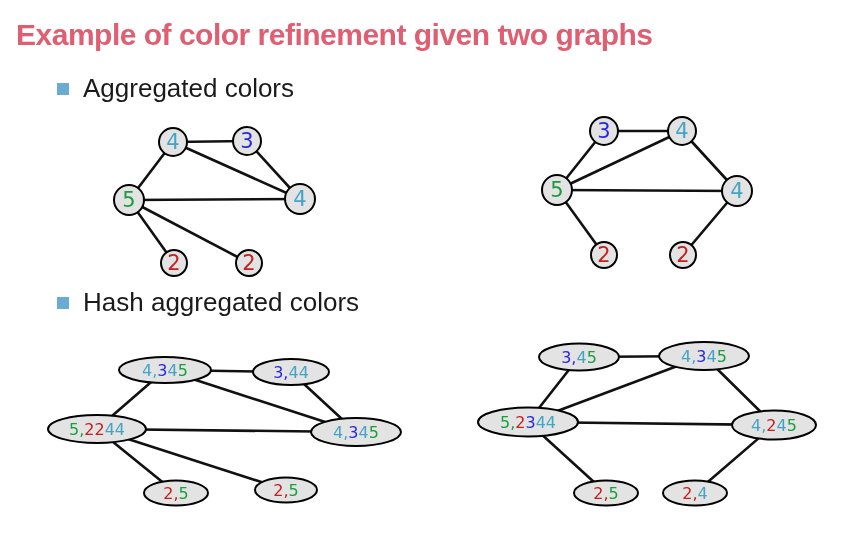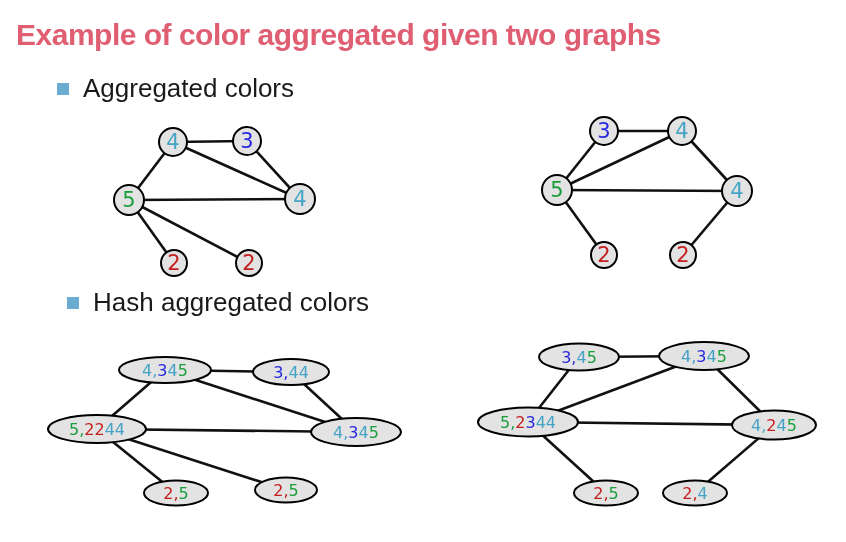--- a/index.html
+++ b/index.html
@@ -19,29 +19,29 @@
   }
   .bullet-row .sq{
     width:12px;height:12px;margin-top:9px;margin-right:14px;flex:0 0 auto;
     background:var(--bullet-color,#6aabd2);
   }
   .bullet-row .txt{
     font-size:26px;color:#1a1a1a;line-height:1.15;
     font-family:Liberation Sans, sans-serif;
   }
   #bullet-1{left:57px;top:74px;}
-  #bullet-2{left:67px;top:288px;}
+  #bullet-2{left:57px;top:288px;}
   svg.canvas{position:absolute;left:0;top:0;width:846px;height:542px;}
 </style>
 </head>
 <body style="--title-color: #e05e72; --bullet-color: #6aabd2;">
 
 <div class="slide">
 
-  <div class="title">Example of color aggregated given two graphs</div>
+  <div class="title">Example of color refinement given two graphs</div>
 
   <div class="bullet-row" id="bullet-1">
     <span class="sq"></span>
     <span class="txt">Aggregated colors</span>
   </div>
 
   <div class="bullet-row" id="bullet-2">
     <span class="sq"></span>
     <span class="txt">Hash aggregated colors</span>
   </div>

